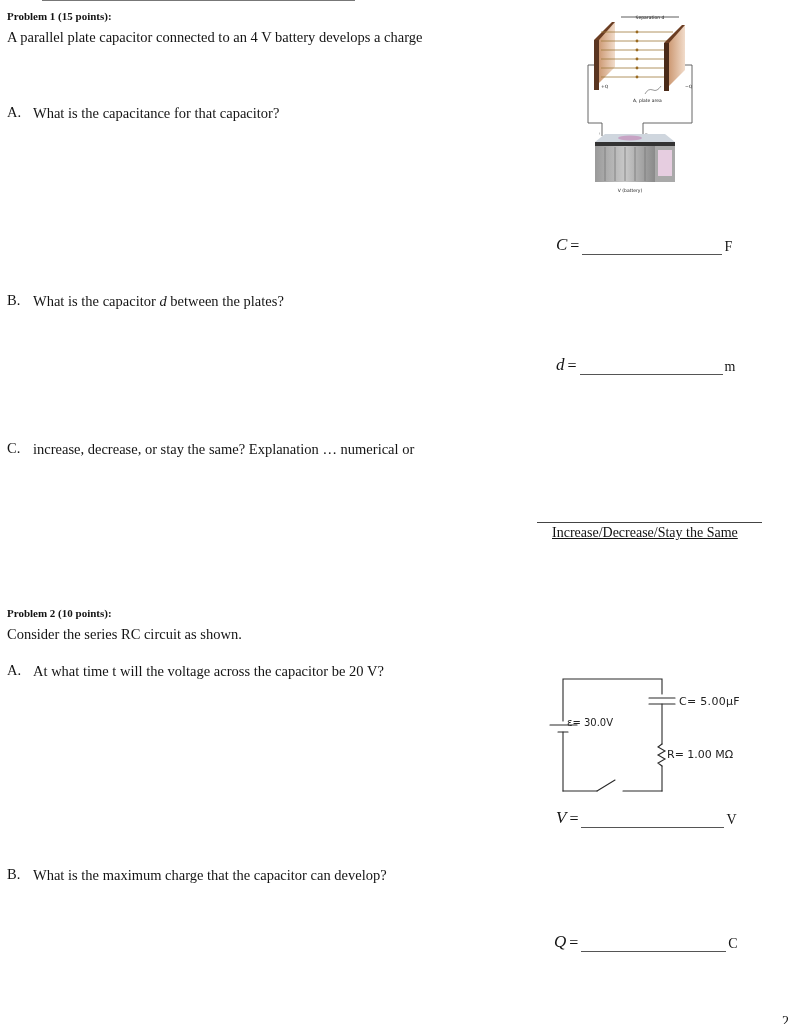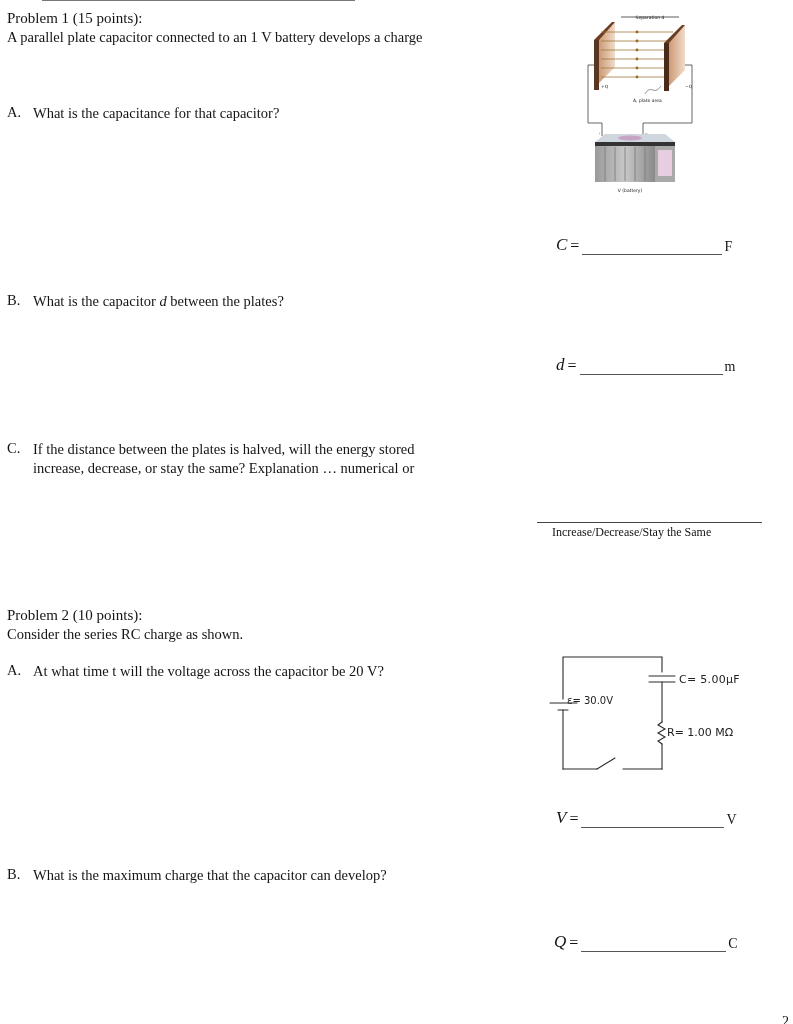--- a/index.html
+++ b/index.html
@@ -3,42 +3,42 @@
 <meta charset="utf-8">
 <style>
   html, body { margin: 0; padding: 0; background: #ffffff; }
   body {
     width: 793px; height: 1024px; position: relative; overflow: hidden;
     font-family: "Liberation Serif", "DejaVu Serif", serif; color: #141414;
     font-size: 14.5px;
   }
   .abs { position: absolute; }
   .topline { position:absolute; left:42px; top:0px; width:313px; height:1px; background:#777; }
-  .heading { font-weight: normal; font-size: 15px; }
+  .heading { font-weight: bold; font-size: 11px; }
   .para { line-height: 17px; }
   .q { display:flex; }
   .q .lbl { width: 26px; flex: none; }
   .q .txt { line-height: 18.5px; }
   .ans { display:flex; align-items:flex-end; font-size: 16px; }
   .ans .var { font-style: italic; font-size: 17px; }
   .ans .eq { margin: 0 3px 0 3px; }
   .ans .blank { border-bottom: 1px solid #555; height: 14px; }
   .ans .unit { margin-left: 2px; font-size: 14px; }
   .choice-line { position:absolute; left:537px; top:522px; width:225px; height:1px; background:#444; }
   .hand { font-family: "DejaVu Sans", sans-serif; font-size: 11px; color:#222; letter-spacing: 0.3px; }
   sup { font-size: 9px; vertical-align: super; line-height: 0; }
 </style>
 </head>
 <body>
 
 <div class="topline"></div>
 
 <div class="abs heading" style="left:7px; top:10px;">Problem 1 (15 points):</div>
 <div class="abs para" style="left:7px; top:29px; width:480px;">
-  <div>A parallel plate capacitor connected to an 1 V battery develops a charge</div>
+  <div>A parallel plate capacitor connected to an 4 V battery develops a charge</div>
 </div>
 
 <div class="abs q" style="left:7px; top:104px;">
   <span class="lbl">A.</span>
   <span class="txt">What is the capacitance for that capacitor?</span>
 </div>
 
 <div class="abs" style="left:575px; top:10px; width:130px; height:185px;">
   <svg width="130" height="185" viewBox="0 0 130 185">
     <defs>
@@ -122,37 +122,36 @@
 <div class="abs ans" style="left:556px; top:355px;">
   <span class="var">d</span>
   <span class="eq">=</span>
   <span class="blank" style="width:143px;"></span>
   <span class="unit">m</span>
 </div>
 
 <div class="abs q" style="left:7px; top:440px;">
   <span class="lbl">C.</span>
   <div class="txt">
-    <div>If the distance between the plates is halved, will the energy stored</div>
     <div>increase, decrease, or stay the same? Explanation … numerical or</div>
   </div>
 </div>
 
 <div class="choice-line"></div>
-<div class="abs" style="left:552px; top:525px; font-size:12px;">Increase/Decrease/Stay the Same</div>
+<div class="abs" style="left:552px; top:525px; font-size:14px;text-decoration:underline;">Increase/Decrease/Stay the Same</div>
 
 <div class="abs heading" style="left:7px; top:607px;">Problem 2 (10 points):</div>
-<div class="abs para" style="left:7px; top:626px;">Consider the series RC charge as shown.</div>
+<div class="abs para" style="left:7px; top:626px;">Consider the series RC circuit as shown.</div>
 
 <div class="abs q" style="left:7px; top:662px;">
   <span class="lbl">A.</span>
   <span class="txt">At what time t will the voltage across the capacitor be 20 V?</span>
 </div>
 
-<div class="abs" style="left:545px; top:652px; width:230px; height:125px;">
+<div class="abs" style="left:545px; top:674px; width:230px; height:125px;">
   <svg width="230" height="125" viewBox="0 0 230 125">
     <g stroke="#2a2a2a" stroke-width="1.1" fill="none" stroke-linecap="round">
 
       <polyline points="18,47 18,5 117,5 117,20"></polyline>
 
       <line x1="5" y1="51" x2="32" y2="51"></line>
       <line x1="13" y1="58" x2="23" y2="58"></line>
       <line x1="18" y1="58" x2="18" y2="117"></line>
 
       <line x1="18" y1="117" x2="52" y2="117"></line>

